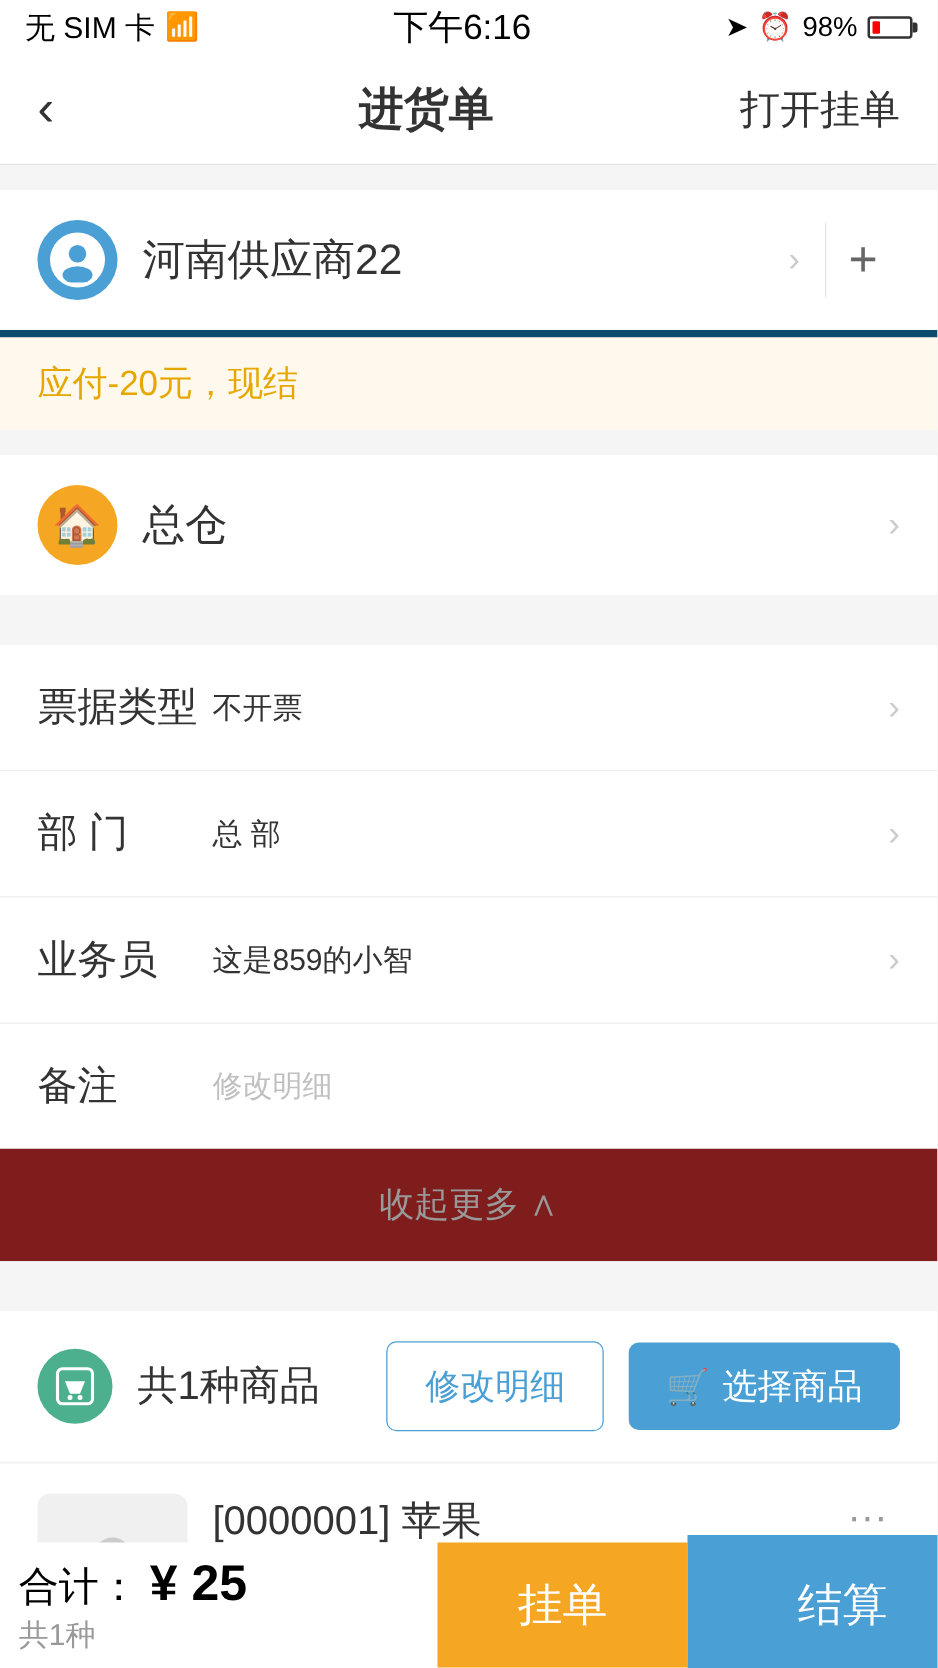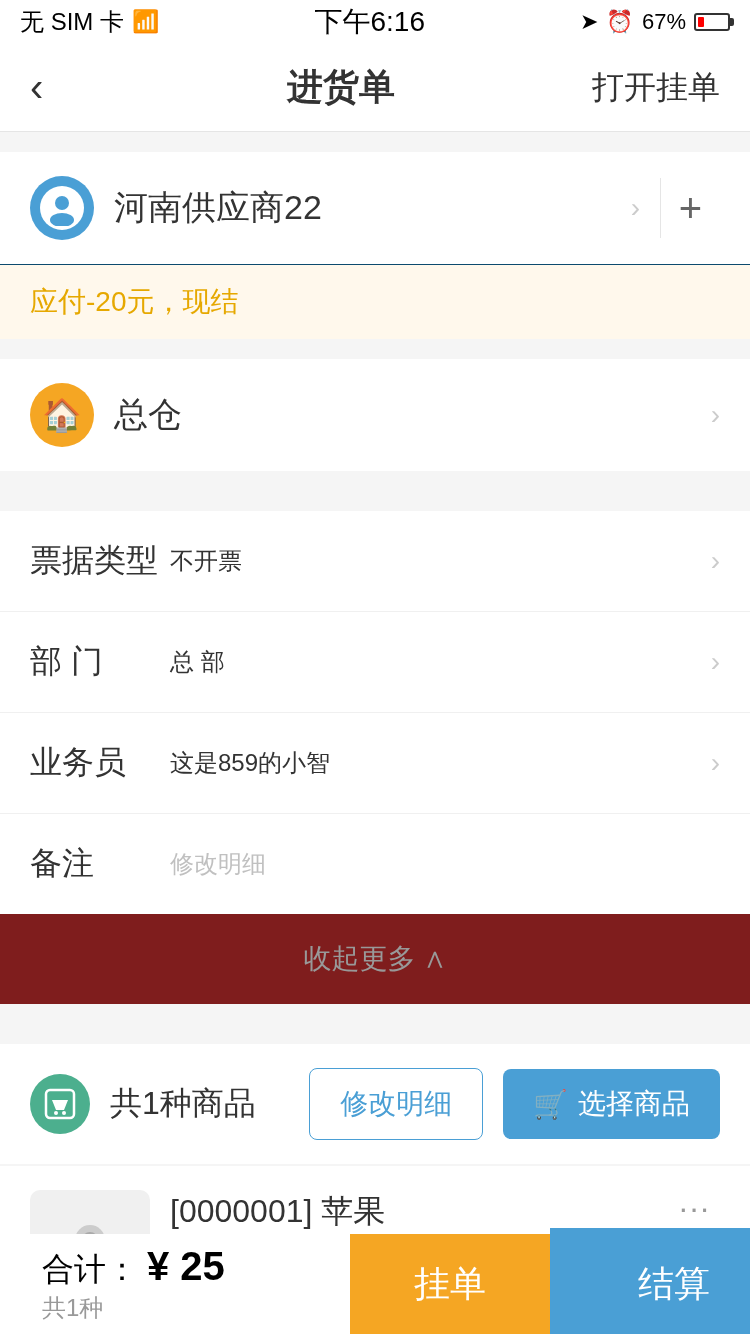--- a/index.html
+++ b/index.html
@@ -65,21 +65,21 @@
     
     .card {
       background: #fff;
     }
 
     
     .supplier-row {
       display: flex;
       align-items: center;
       padding: 24px 30px;
-      border-bottom: 1px solid #0c4a6e;
+      border-bottom: 6px solid #0c4a6e;
     }
     .supplier-avatar {
       width: 64px;
       height: 64px;
       border-radius: 50%;
       background: #4a9fd5;
       display: flex;
       align-items: center;
       justify-content: center;
       margin-right: 20px;
@@ -291,21 +291,21 @@
       bottom: 0;
       left: 0;
       width: 750px;
       height: 100px;
       display: flex;
       align-items: center;
       background: #fff;
     }
     .bottom-total {
       flex: 1;
-      padding: 0 42px;
+      padding: 0 15px;
     }
     .btn-hang {
       width: 200px;
       height: 100px;
       background: #f5a623;
       display: flex;
       align-items: center;
       justify-content: center;
       font-size: 36px;
       color: #fff;
@@ -360,21 +360,21 @@
 
 <div class="status-bar">
   <div class="status-bar-left">
     <span>无 SIM 卡</span>
     <span class="wifi-icon">📶</span>
   </div>
   <div class="status-bar-center">下午6:16</div>
   <div class="status-bar-right">
     <span>➤</span>
     <span>⏰</span>
-    <span>67%</span>
+    <span>98%</span>
     <div class="battery">
       <div class="battery-fill"></div>
     </div>
   </div>
 </div>
 
 <div class="nav-bar">
   <div class="nav-back">‹</div>
   <div class="nav-title">进货单</div>
   <div class="nav-action">打开挂单</div>

